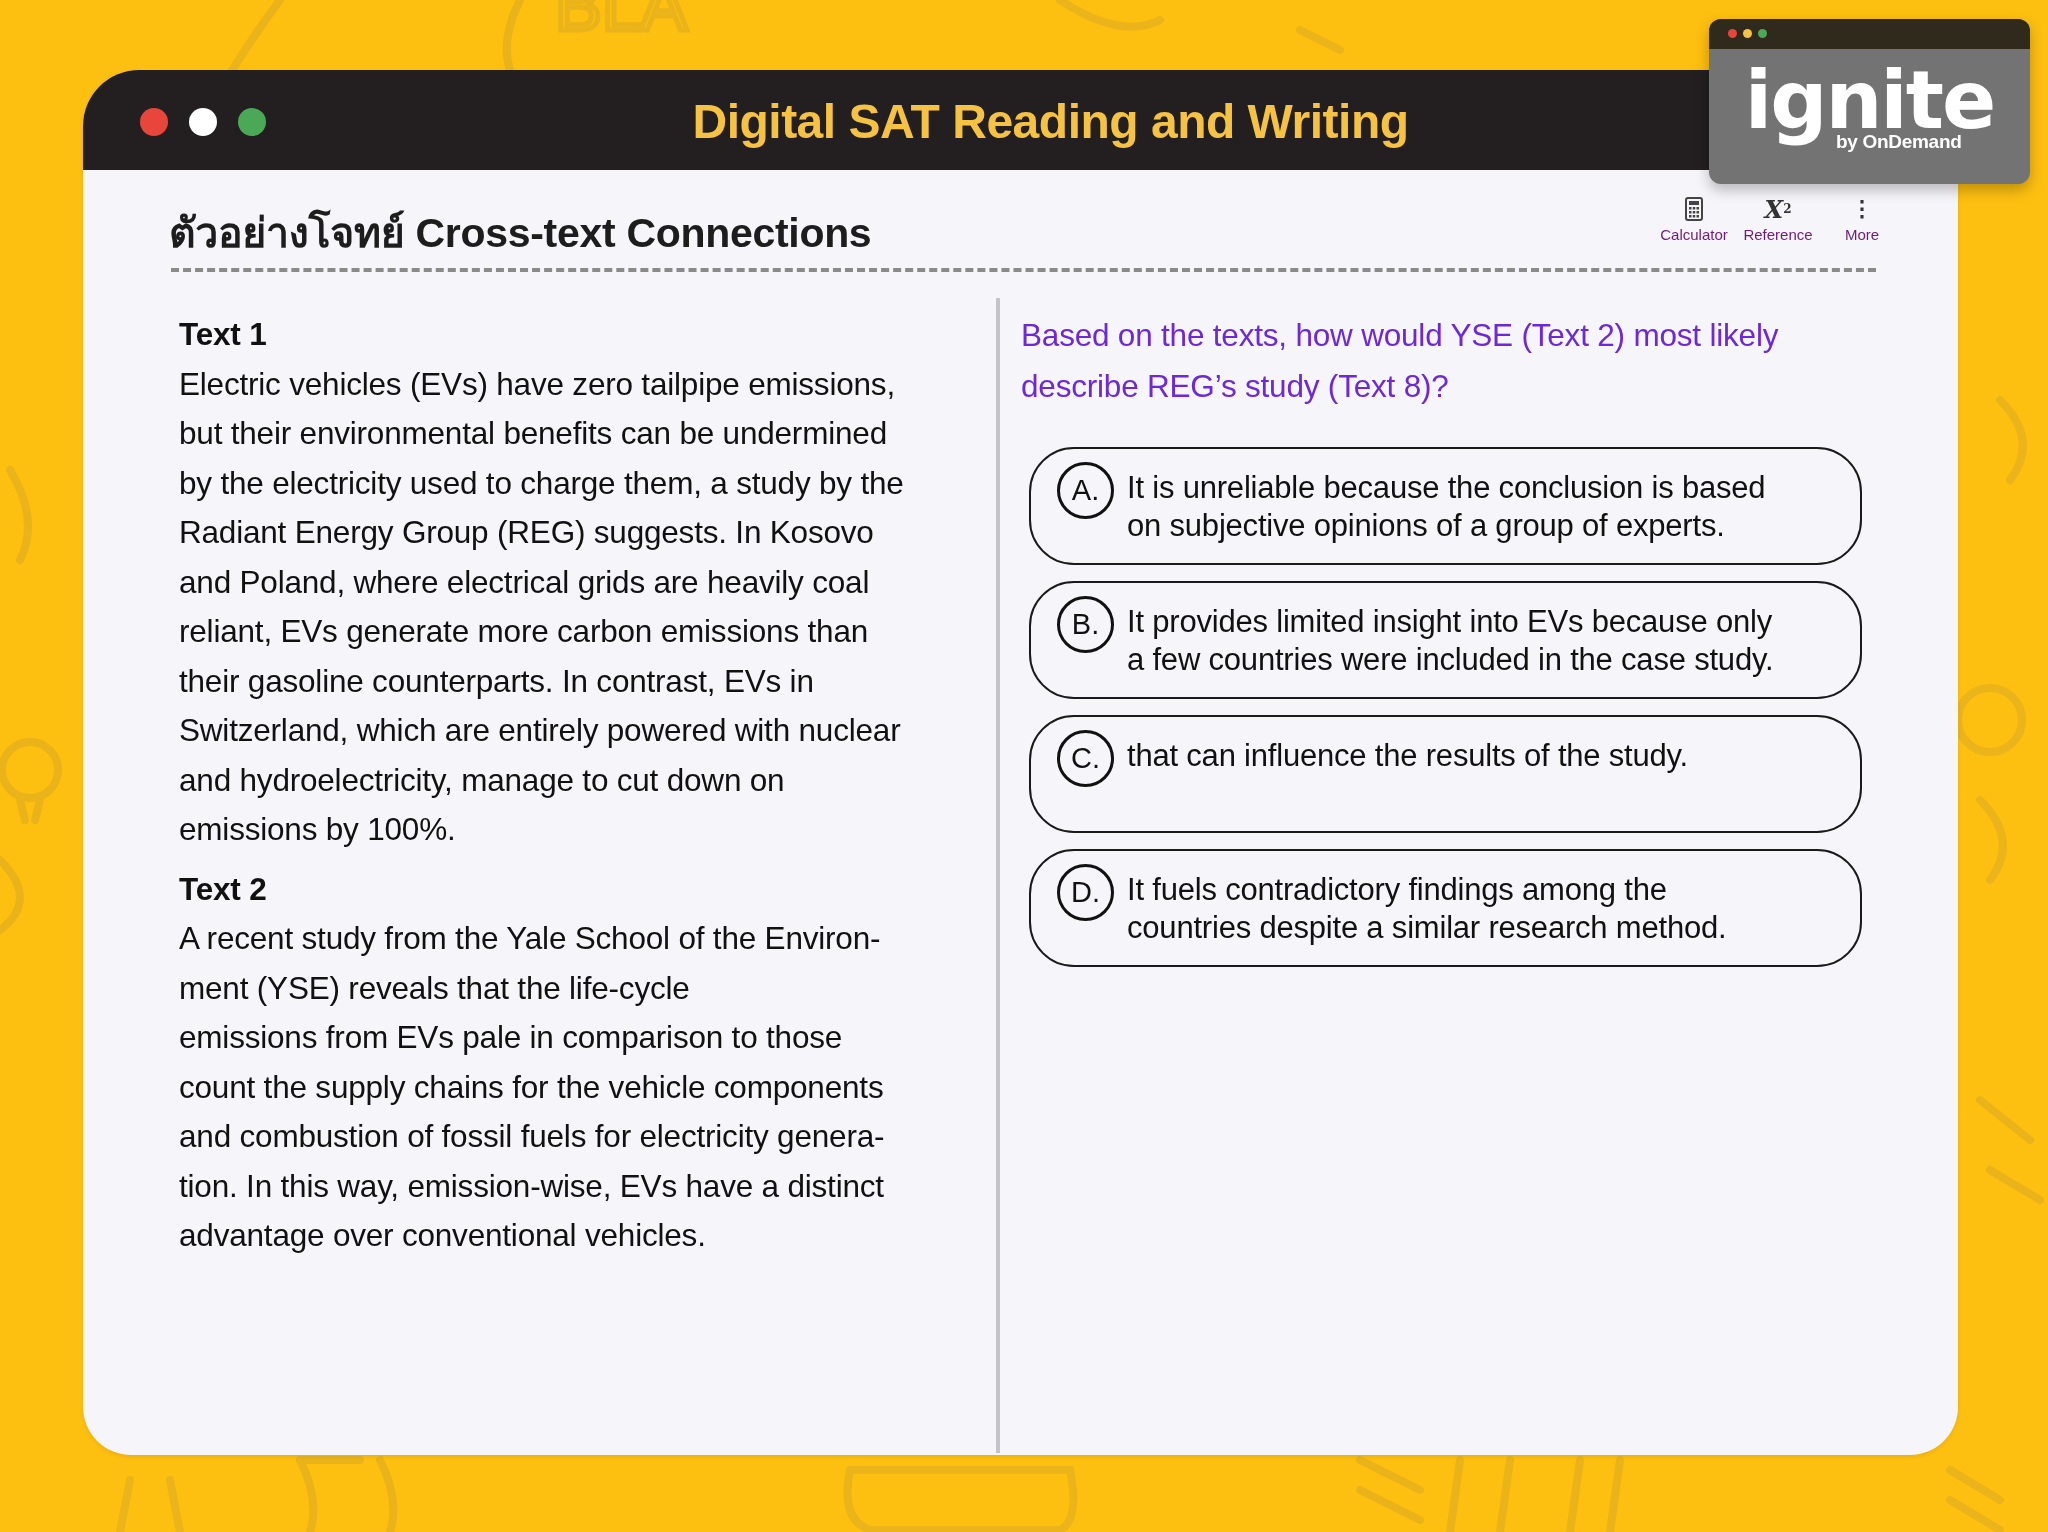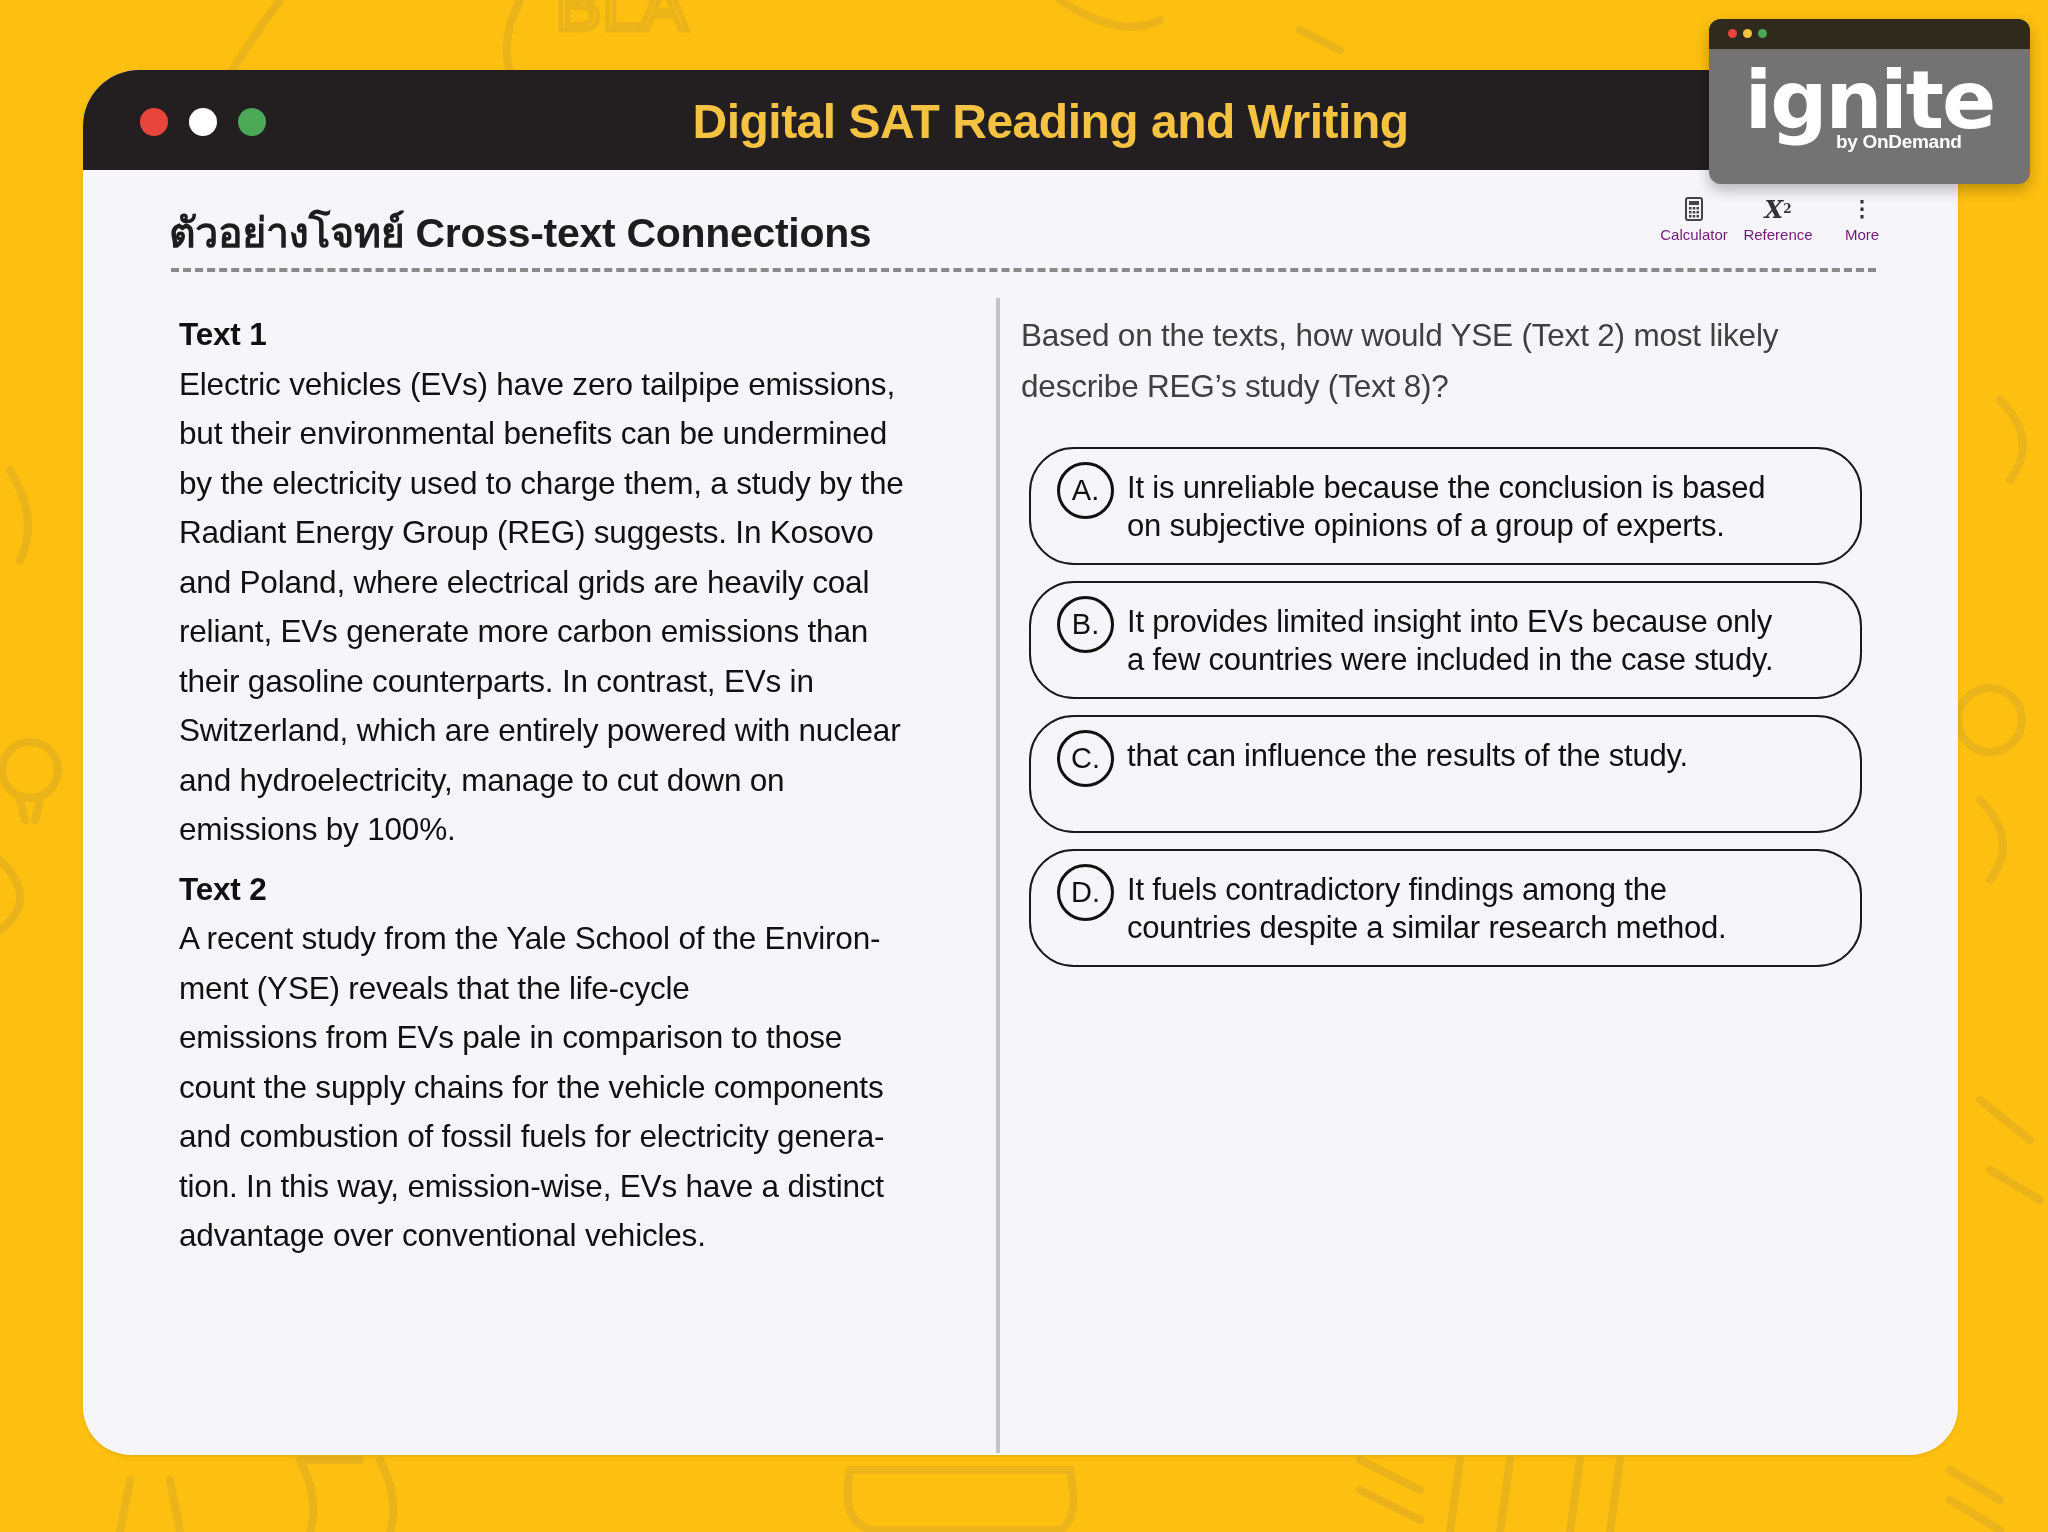--- a/index.html
+++ b/index.html
@@ -61,21 +61,21 @@
     letter-spacing: -0.2px;
   }
   .left-pane .heading { margin-bottom: 0; font-weight: bold; }
   .left-pane .para { margin-bottom: 10px; }
   .line { display: block; white-space: nowrap; }
 
   .right-pane {
     position: absolute; left: 938px; top: 240px; width: 860px;
   }
   .question {
-    font-size: 31.5px; color: #404040; line-height: 51px; letter-spacing: -0.2px;
+    font-size: 31.5px; color: #6d28d9; line-height: 51px; letter-spacing: -0.2px;
   }
   .options { margin-top: 35px; display: flex; flex-direction: column; gap: 16px; }
   .option {
     position: relative; height: 118px;
     border: 2px solid #1a1a1a; border-radius: 45px;
     margin-left: 8px; width: 833px;
     cursor: pointer; background: #f5f5fa;
   }
   .opt-letter {
     position: absolute; left: 26px; top: 13px;

